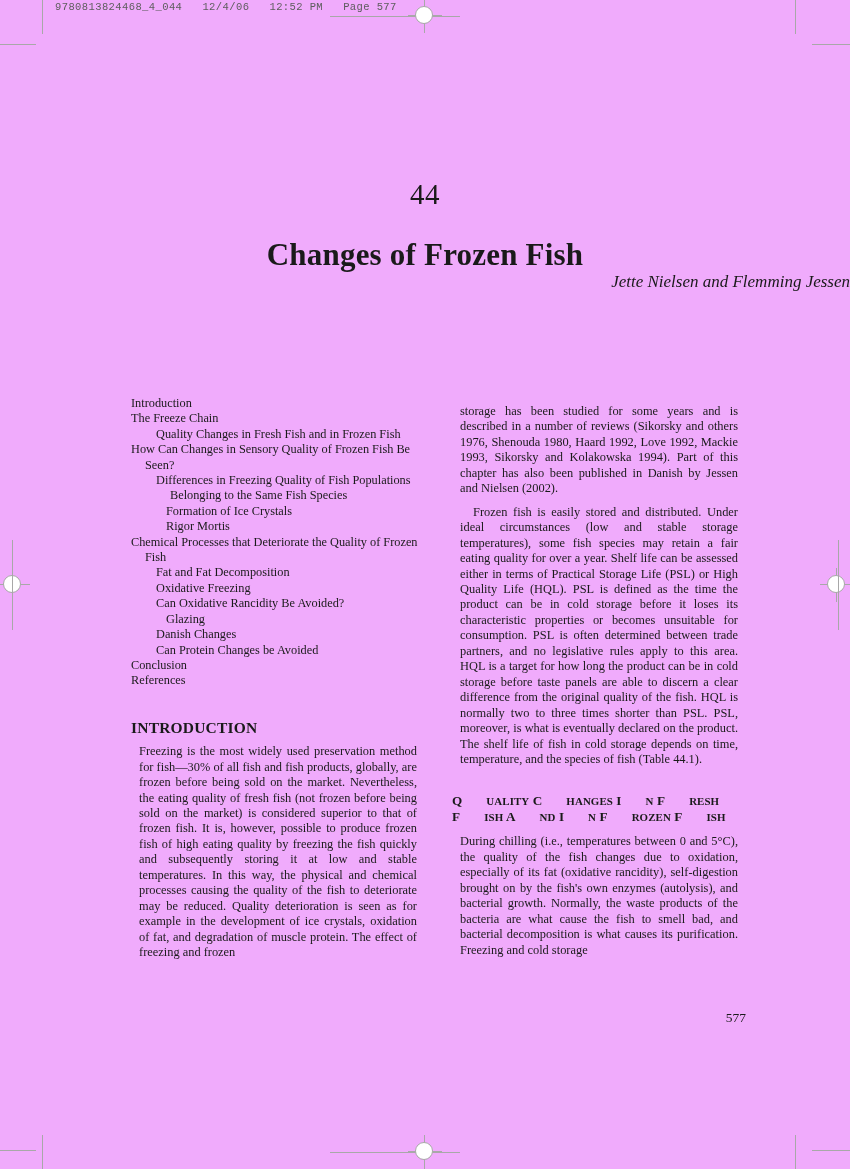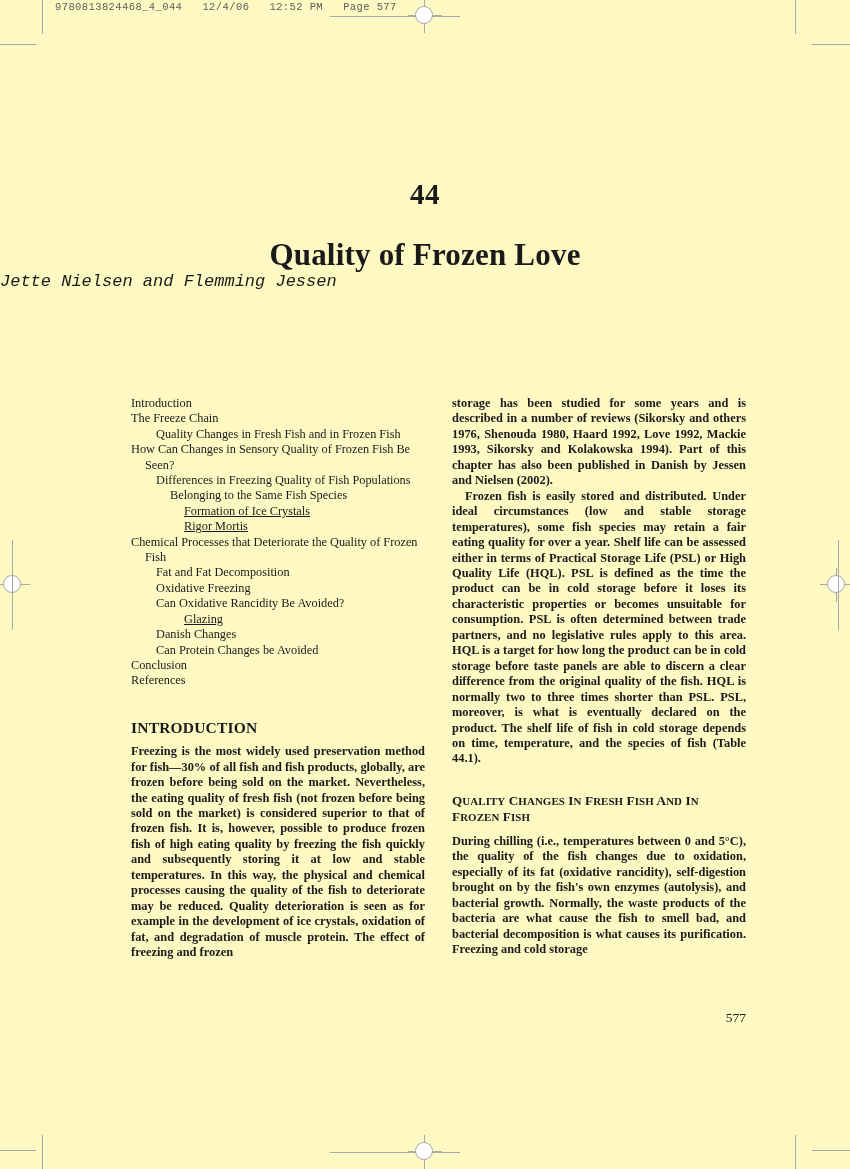--- a/index.html
+++ b/index.html
@@ -9,21 +9,21 @@
   }
   body {
     font-family: "Liberation Serif", "DejaVu Serif", serif;
     color: #1a1a1a;
   }
   #page {
     position: relative;
     width: 850px;
     height: 1169px;
     overflow: hidden;
-    background: #fef9c3;
+    background: #f0abfc;
   }
 
   
   .mark-line {
     position: absolute;
     background: #a8a8a8;
   }
   .mark-v { width: 1px; }
   .mark-h { height: 1px; }
 
@@ -73,42 +73,41 @@
   }
 
   
   .chapter-number {
     position: absolute;
     left: 0;
     top: 178px;
     width: 850px;
     text-align: center;
     font-size: 29px;
-    font-weight: bold;
+    font-weight: normal;
     letter-spacing: 0.5px;
   }
   .chapter-title {
     position: absolute;
     left: 0;
     top: 216px;
     width: 850px;
     text-align: center;
     font-size: 31px;
     font-weight: bold;
     letter-spacing: 0.2px;
   }
   .byline {
     position: absolute;
     left: 0;
     top: 272px;
     width: 850px;
-    text-align: left;
+    text-align: right;
     font-size: 17px;
     font-style: italic;
-    font-family: Liberation Mono, monospace;
   }
 
   
   .col {
     position: absolute;
     top: 396px;
     width: 294px;
     font-size: 12.4px;
     line-height: 15.45px;
   }
@@ -121,46 +120,46 @@
     list-style: none;
   }
   .toc li {
     font-size: 12.3px;
     line-height: 15.4px;
     text-indent: -14px;
     padding-left: 14px;
   }
   .toc li.lvl0 { margin-left: 0px; }
   .toc li.lvl1 { margin-left: 25px; }
-  .toc li.lvl2 { margin-left: 53px; text-decoration: underline; }
+  .toc li.lvl2 { margin-left: 35px; }
 
   h2.section {
     font-size: 15.5px;
     font-weight: bold;
     letter-spacing: 0.2px;
     margin: 31px 0 9px 0;
   }
 
   h3.subsection {
     font-size: 13.2px;
     font-weight: bold;
     margin: 26px 0 9px 0;
     line-height: 16px;
     letter-spacing: 0.1px;
   }
   h3.subsection .sc {
     font-size: 10.9px;
+    margin-left: 24px;
   }
 
   p.body {
-    margin: 0;
+    margin: 8px;
     text-align: justify;
     text-justify: inter-word;
     hyphens: manual;
-    font-weight: bold;
   }
   p.body + p.body { text-indent: 13px; }
 
   .folio {
     position: absolute;
     left: 452px;
     top: 1010px;
     width: 294px;
     text-align: right;
     font-size: 13.5px;
@@ -207,21 +206,21 @@
       <div class="cross-h"></div>
       <div class="ring"></div>
   </div>
 
   <div class="mark-line mark-v" style="left:12px; top:540px; height:90px;"></div>
   <div class="mark-line mark-v" style="left:838px; top:540px; height:90px;"></div>
 
   <div class="slug">9780813824468_4_044   12/4/06   12:52 PM   Page 577</div>
 
   <div class="chapter-number">44</div>
-  <h1 class="chapter-title">Quality of Frozen Love</h1>
+  <h1 class="chapter-title">Changes of Frozen Fish</h1>
   <div class="byline">Jette Nielsen and Flemming Jessen</div>
 
   <div class="col col-left">
     <ul class="toc" id="toc-list">
         <li class="lvl0">Introduction</li>
         <li class="lvl0">The Freeze Chain</li>
         <li class="lvl1">Quality Changes in Fresh Fish and in Frozen Fish</li>
         <li class="lvl0">How Can Changes in Sensory Quality of Frozen Fish Be Seen?</li>
         <li class="lvl1">Differences in Freezing Quality of Fish Populations Belonging to the Same Fish Species</li>
         <li class="lvl2">Formation of Ice Crystals</li>

